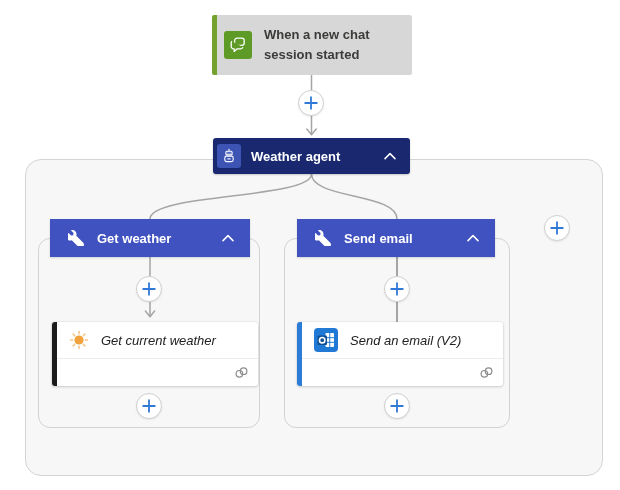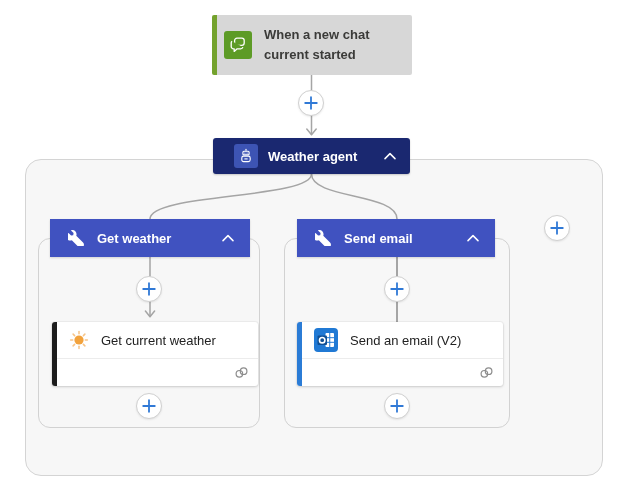--- a/index.html
+++ b/index.html
@@ -17,37 +17,37 @@
   
   .trigger{position:absolute;left:212px;top:15px;width:200px;height:60px;background:#d7d7d7;
            border-left:5px solid #74a22d;border-radius:2px;display:flex;align-items:center;
            gap:12px;padding-left:7px;box-sizing:border-box;z-index:4;cursor:pointer;}
   .chip{display:flex;align-items:center;justify-content:center;flex:0 0 auto;}
   .chip.green{width:28px;height:28px;background:#5d9b26;border-radius:3px;}
   .trigger-label{font-size:13px;font-weight:700;line-height:20px;color:#3b3b39;width:132px;}
 
   
   .agent{position:absolute;left:213px;top:138px;width:197px;height:36px;background:#1a2870;
-         border-radius:3px;display:flex;align-items:center;gap:10px;padding:0 10px 0 21px;
+         border-radius:3px;display:flex;align-items:center;gap:10px;padding:0 10px 0 4px;
          box-sizing:border-box;z-index:4;cursor:pointer;box-shadow:0 1px 2px rgba(0,0,0,.2);}
   .chip.navy{width:24px;height:24px;background:#3d54b4;border-radius:3px;}
   .agent-label{flex:1;font-size:13px;font-weight:700;color:#fff;}
 
   
   .thead{position:absolute;height:38px;background:#4052c0;border-radius:0;display:flex;
          align-items:center;gap:13px;padding:0 12px 0 18px;box-sizing:border-box;z-index:4;
          cursor:pointer;box-shadow:0 1px 2px rgba(0,0,0,.15);}
   .thead.left{left:50px;top:219px;width:200px;}
   .thead.right{left:297px;top:219px;width:198px;align-items:center;}
   .thead-label{flex:1;font-size:13px;font-weight:700;color:#fff;}
   .collapse{width:20px;height:20px;display:flex;align-items:center;justify-content:center;cursor:pointer;}
 
   
   .card{position:absolute;width:206px;height:64px;background:#fff;border-radius:3px;z-index:4;cursor:pointer;
-        box-shadow:0 1px 3px rgba(0,0,0,.16),0 0 0 1px rgba(0,0,0,.03);}
+        box-shadow:0 1px 3px rgba(0,0,0,.16),0 0 0 1px rgba(0,0,0,.03);font-style:italic;}
   .card.cleft{left:52px;top:322px;}
   .card.cright{left:297px;top:322px;text-align:right;}
   .bar{position:absolute;left:0;top:0;bottom:0;width:5px;border-radius:3px 0 0 3px;}
   .cleft .bar{background:#1c1c1c;}
   .cright .bar{background:#2b7cd6;}
   .row1{height:37px;display:flex;align-items:center;gap:12px;padding-left:17px;
         border-bottom:1px solid #ececec;box-sizing:border-box;}
   .card-label{font-size:13px;color:#222;}
   .row2{height:26px;display:flex;align-items:center;justify-content:flex-end;padding-right:9px;}
   .chip.outlook{width:24px;height:24px;background:#2079d4;border-radius:4px;}
@@ -84,21 +84,21 @@
     </g>
   </svg>
 
   <div class="trigger">
     <span class="chip green">
       <svg width="18" height="18" viewBox="0 0 18 18" fill="none" stroke="#fff" stroke-width="1.3" stroke-linejoin="round">
         <rect x="5.6" y="2.2" width="9.6" height="7.2" rx="2.4"></rect>
         <path d="M3 5.2 a2.4 2.4 0 0 0 -0.8 1.8 v3.4 a2.4 2.4 0 0 0 2.4 2.4 h0.6 v2.6 l3 -2.6 h3.4 a2.4 2.4 0 0 0 2.3 -1.7" fill="#5d9b26"></path>
       </svg>
     </span>
-    <span class="trigger-label">When a new chat current started</span>
+    <span class="trigger-label">When a new chat session started</span>
   </div>
 
   <div class="plus p-top">
     <svg width="14" height="14" viewBox="0 0 14 14">
       <path d="M7 1.2 V12.8 M1.2 7 H12.8" stroke="#3079d6" stroke-width="1.8" stroke-linecap="round"></path>
     </svg>
   </div>
 
   <div class="agent">
     <span class="chip navy">

